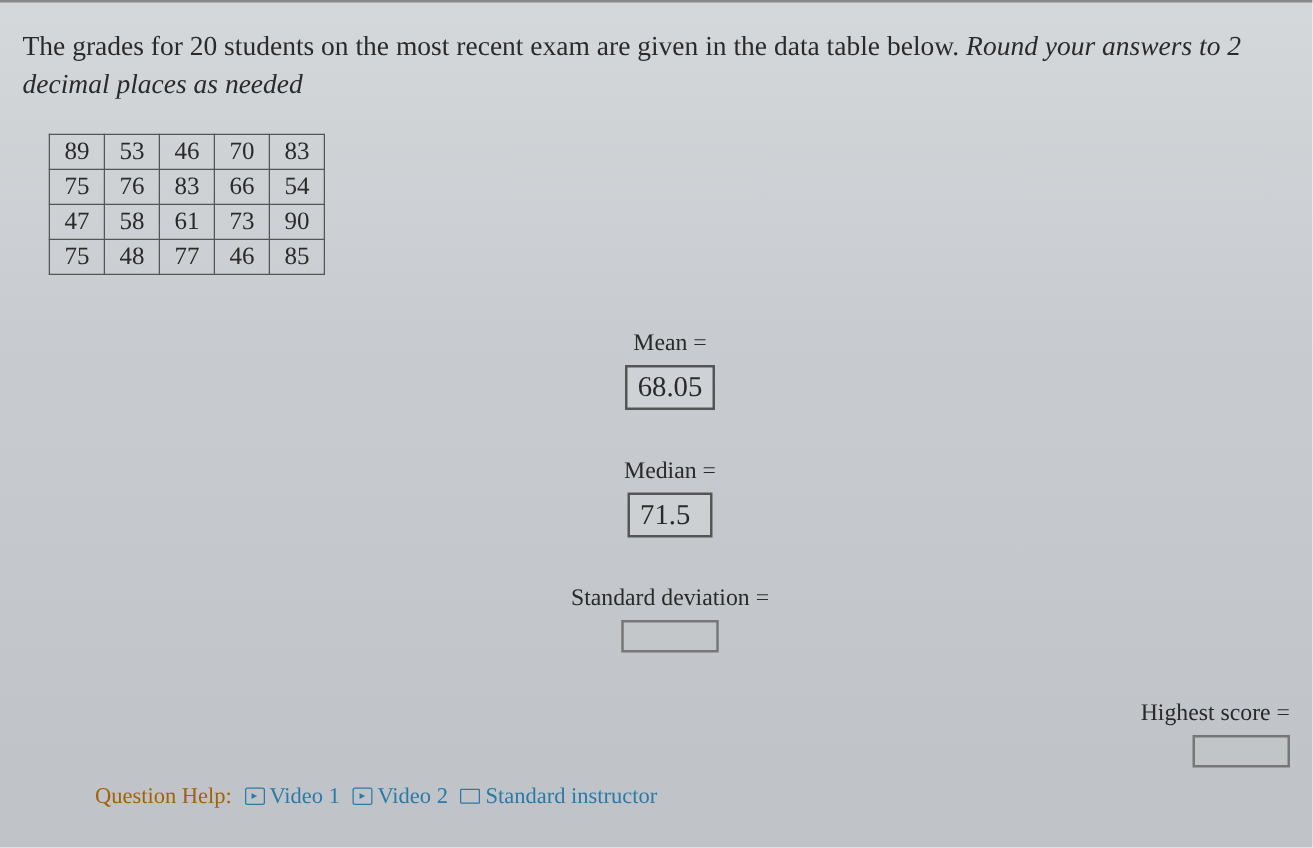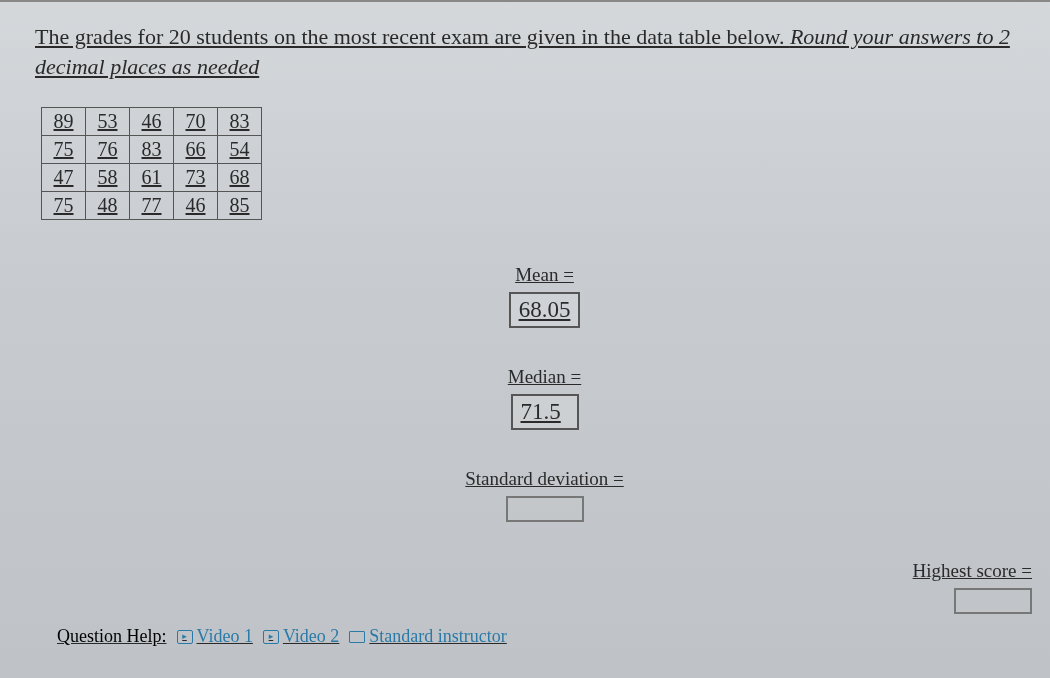--- a/index.html
+++ b/index.html
@@ -7,33 +7,32 @@
     margin: 0;
     padding: 0;
     width: 1050px;
     height: 678px;
     background: linear-gradient(180deg, #d4d8db 0%, #c8ccd0 40%, #bfc3c7 100%);
     font-family: Georgia, 'Times New Roman', serif;
     color: #2a2a2a;
     overflow: hidden;
   }
   .page {
-    padding: 20px 18px 0 35px;
+    padding: 20px 18px 0 18px;
     border-top: 2px solid #888;
-    text-decoration: underline;
   }
   .prompt {
     font-size: 22px;
     line-height: 1.35;
     margin-bottom: 26px;
   }
   .emph { font-style: italic; }
   .data-table {
     border-collapse: collapse;
-    margin-left: 6px;
+    margin-left: 21px;
     margin-bottom: 44px;
     border-radius: 24px;
   }
   .data-table td {
     border: 1.5px solid #555;
     padding: 2px 10px;
     font-size: 20px;
     text-align: center;
     min-width: 44px;
     background: rgba(255,255,255,0.02);
@@ -65,21 +64,21 @@
   }
   .help-row {
     margin-left: 22px;
     font-size: 18px;
     color: #3a6a8a;
     display: flex;
     align-items: center;
     gap: 10px;
     margin-top: -6px;
   }
-  .help-row .lbl { color: #000000; }
+  .help-row .lbl { color: #a16207; margin-left: 36px; }
   .help-link {
     display: inline-flex;
     align-items: center;
     gap: 4px;
     color: #2a7aa8;
     cursor: pointer;
   }
   .ico {
     display: inline-flex;
     width: 16px;
@@ -131,21 +130,21 @@
       <td>76</td>
       <td>83</td>
       <td>66</td>
       <td>54</td>
     </tr>
     <tr>
       <td>47</td>
       <td>58</td>
       <td>61</td>
       <td>73</td>
-      <td>68</td>
+      <td>90</td>
     </tr>
     <tr>
       <td>75</td>
       <td>48</td>
       <td>77</td>
       <td>46</td>
       <td>85</td>
     </tr>
   </tbody>
     </table>

